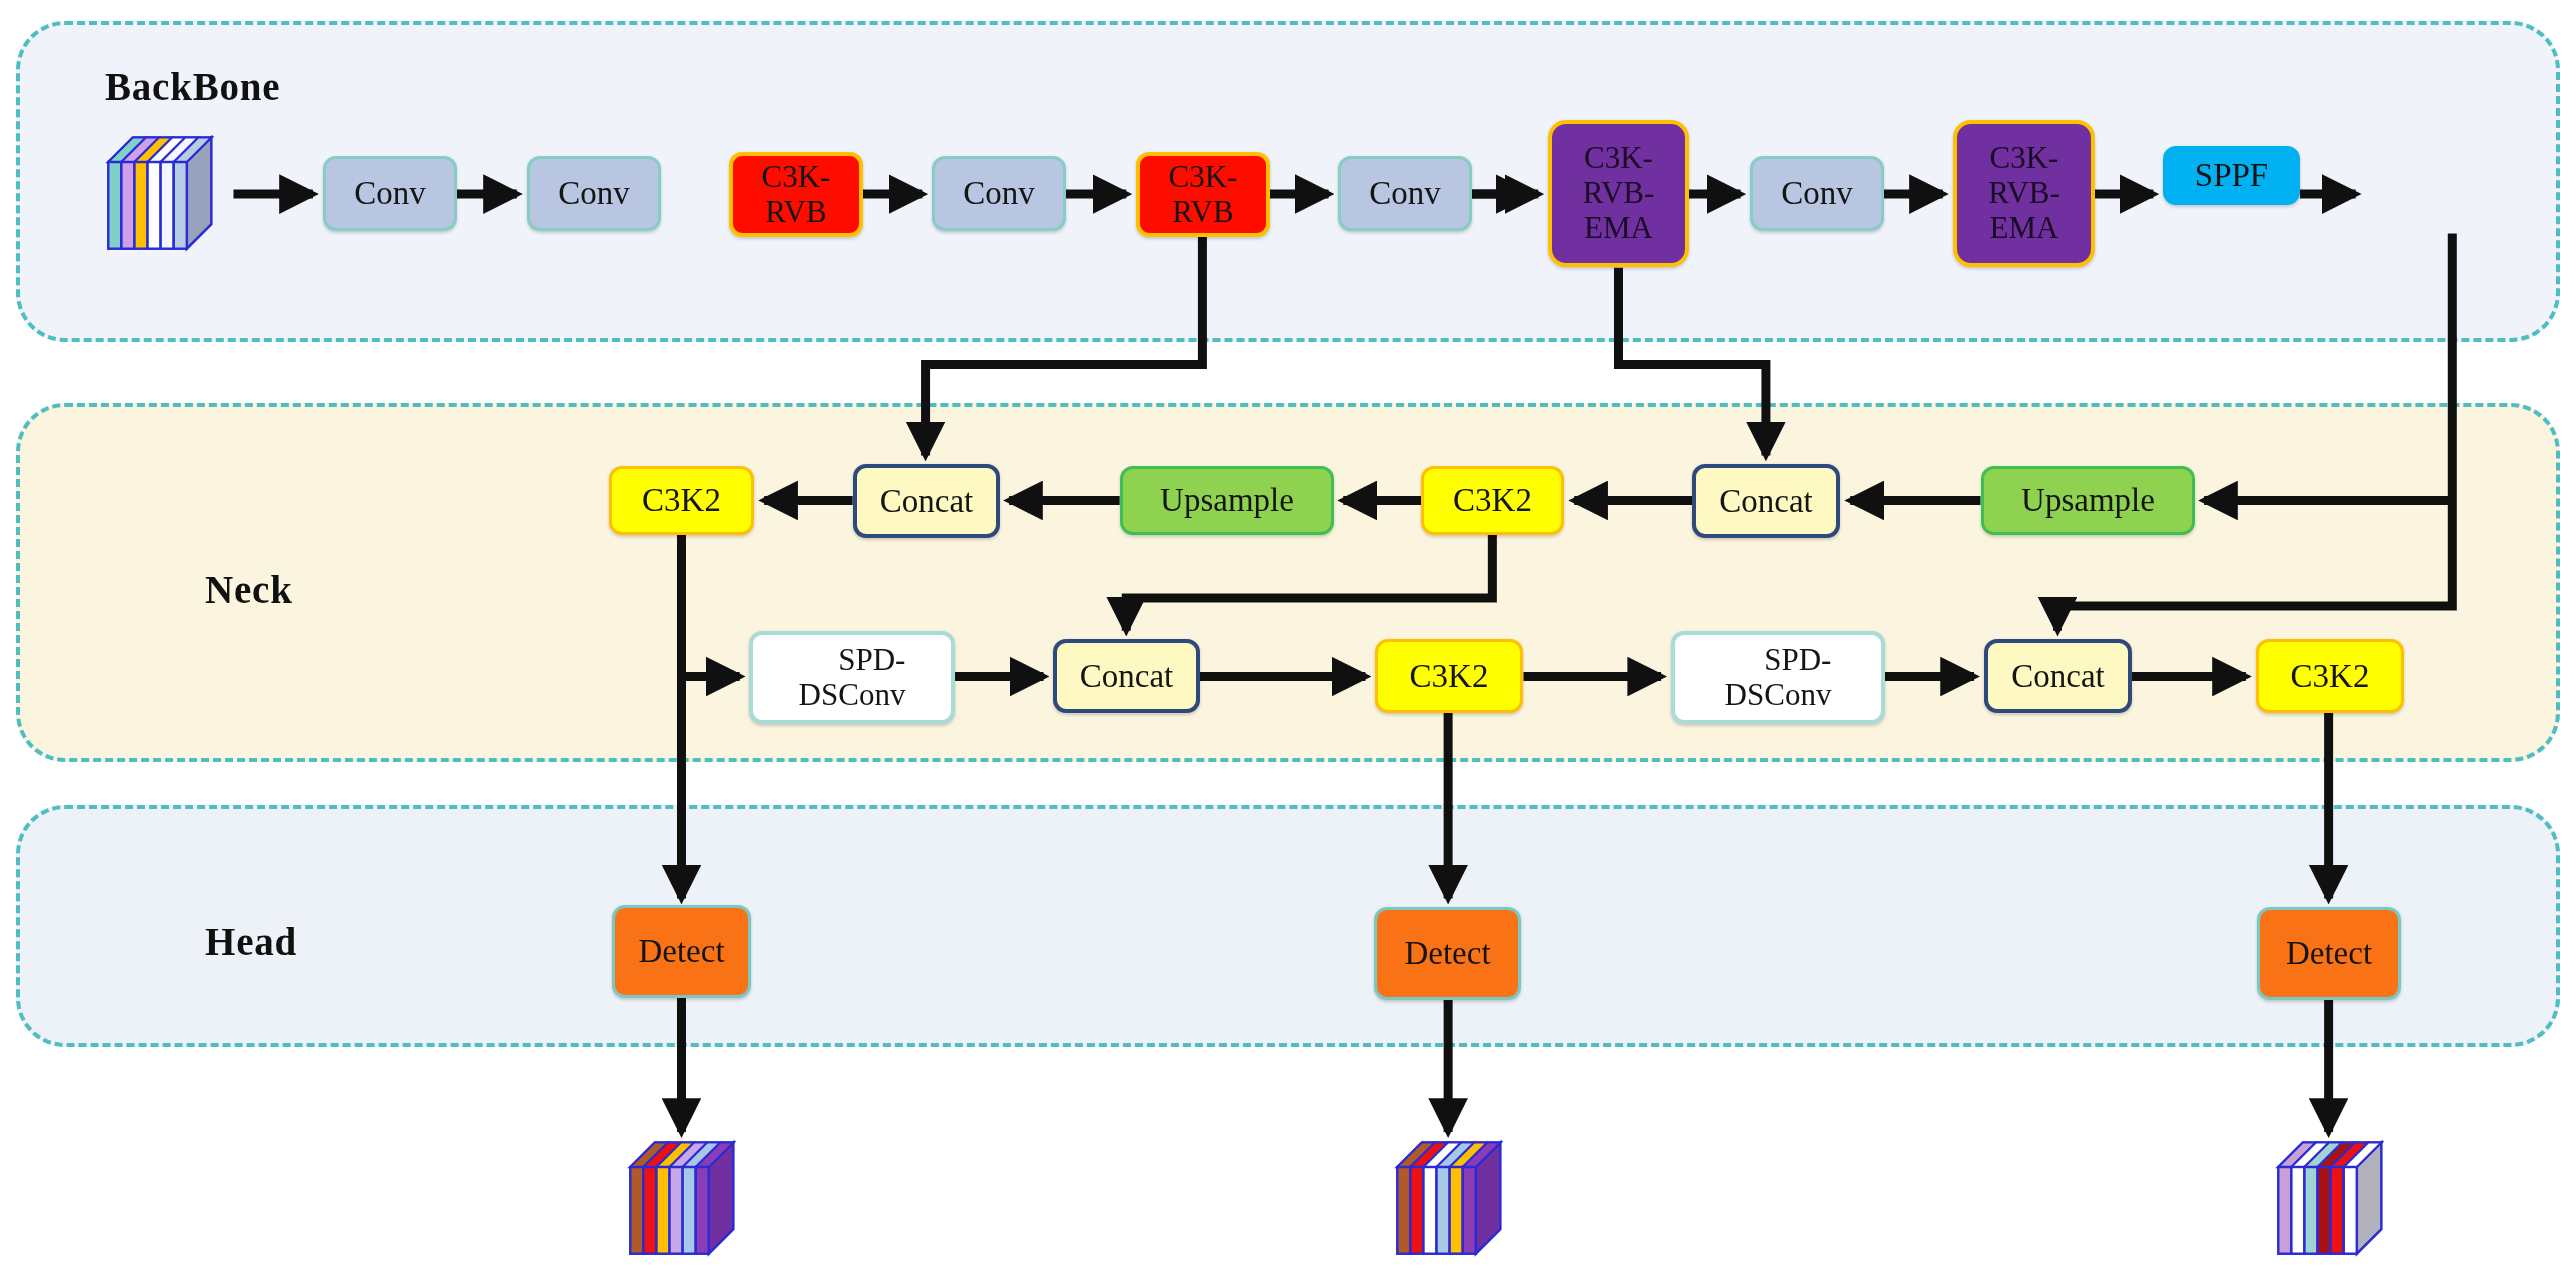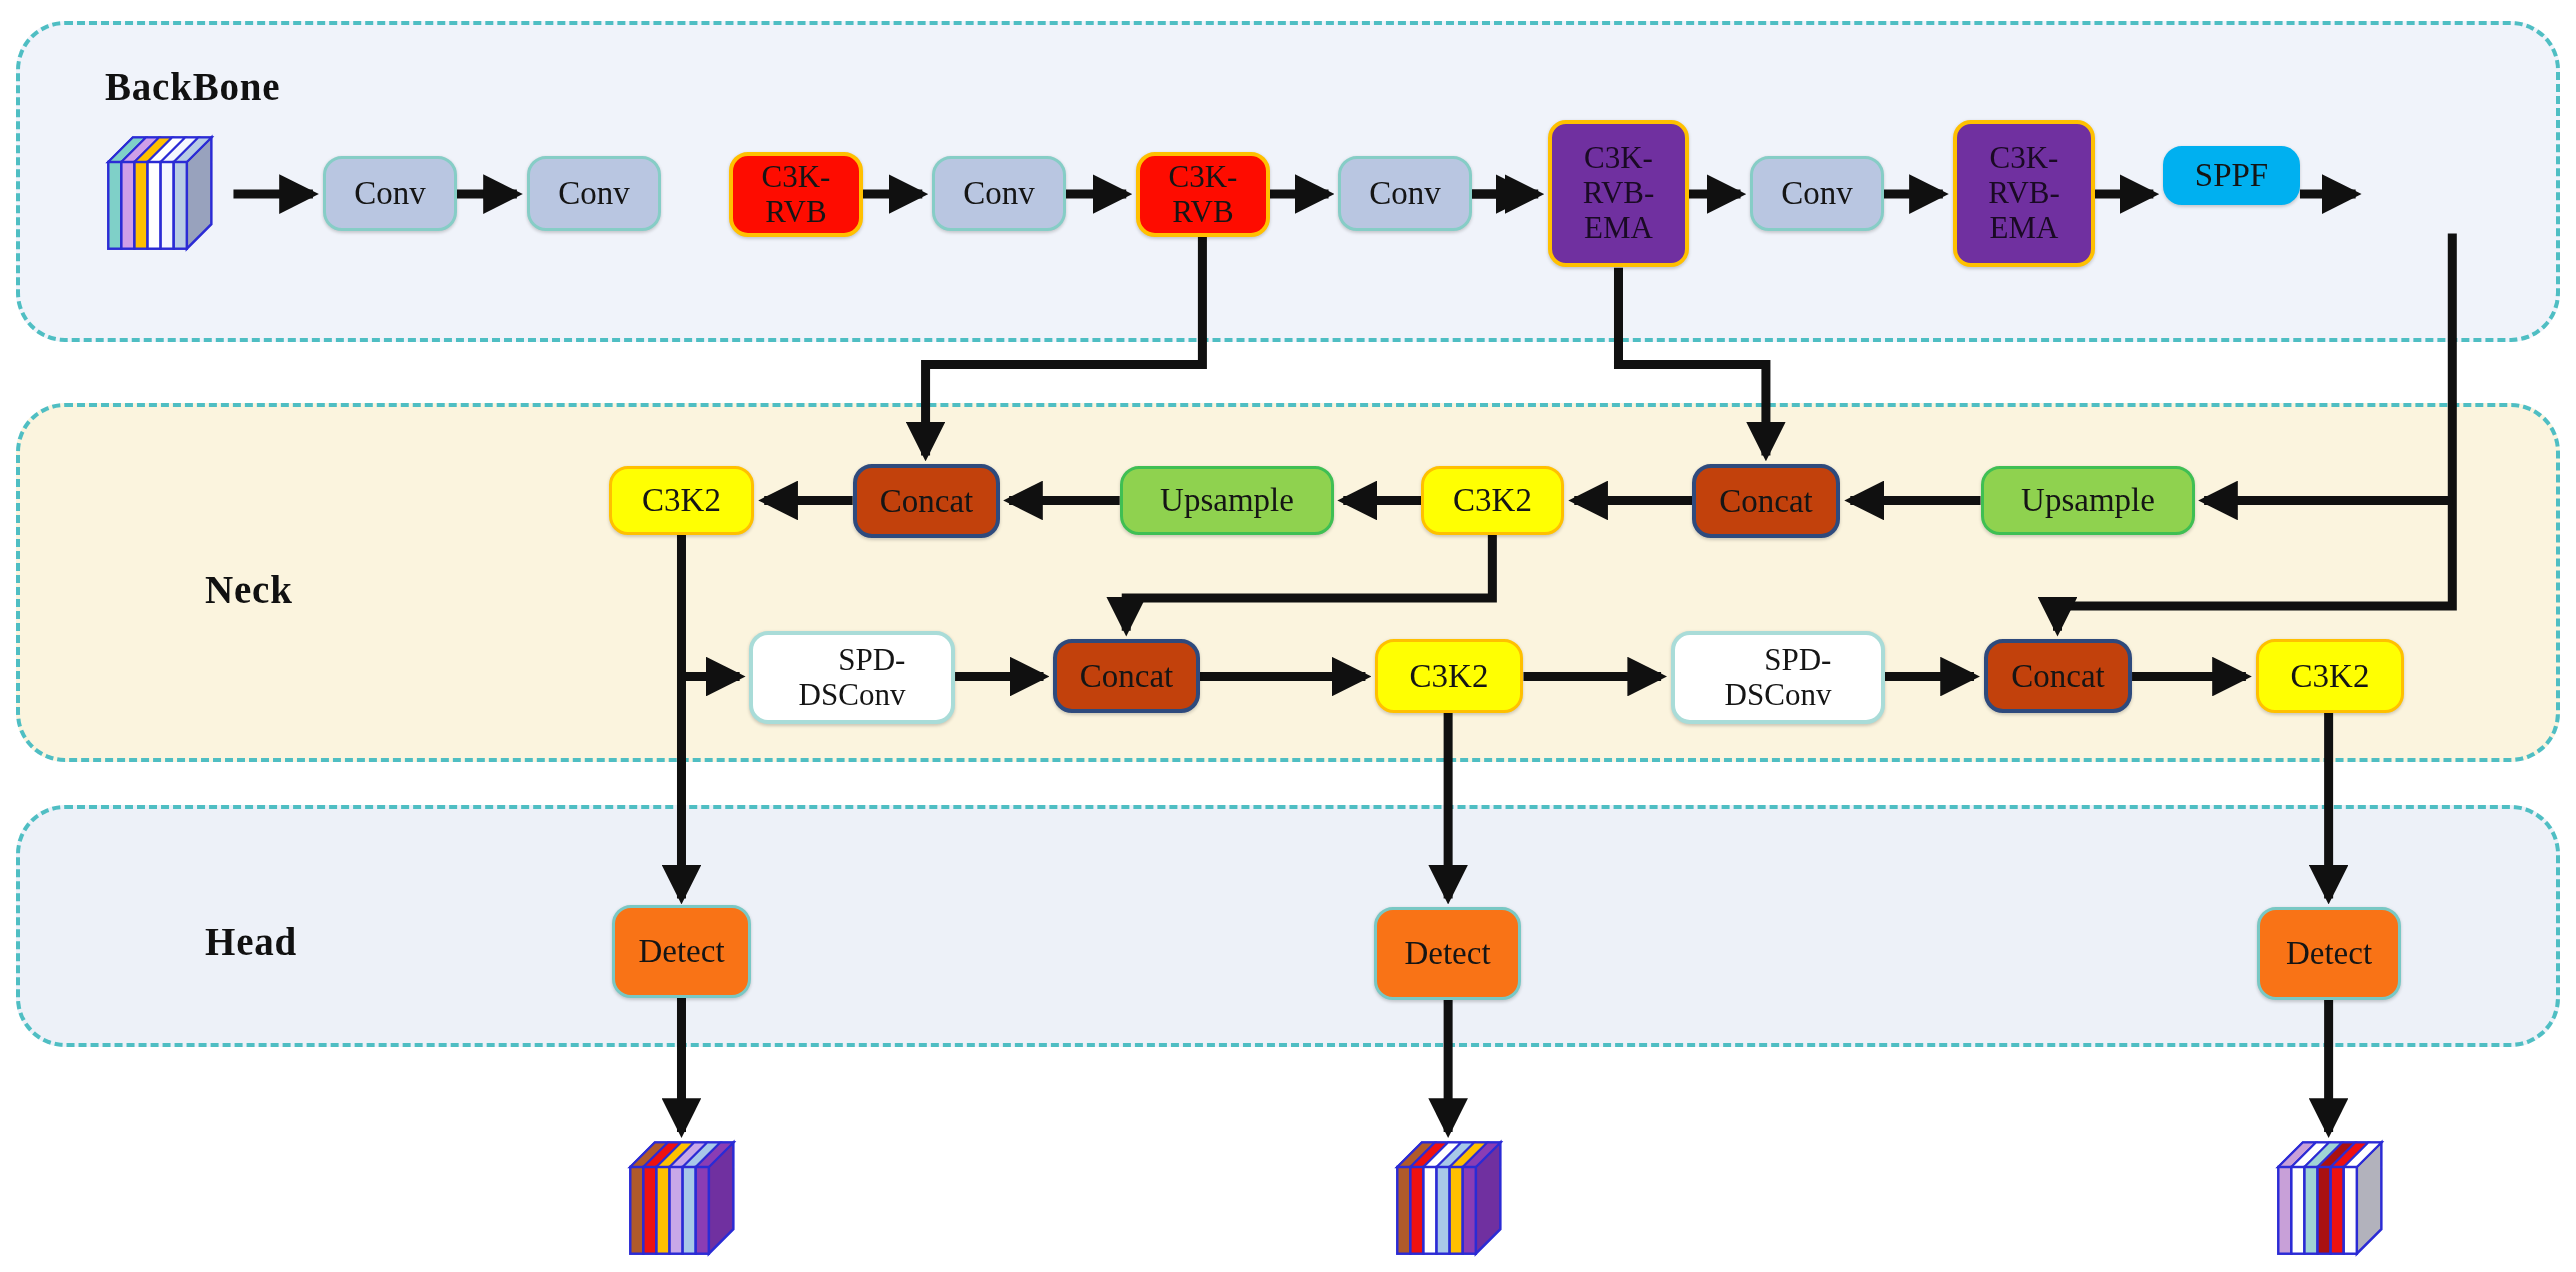--- a/index.html
+++ b/index.html
@@ -11,28 +11,28 @@
   .region.neck{left:16.4px;top:403px;width:2544px;height:359px;background:#fbf4de;}
   .region.head{left:16.4px;top:805px;width:2544px;height:242px;background:#edf1f8;}
 
   .region-label{position:absolute;font-weight:bold;font-size:39px;color:#111;z-index:3;letter-spacing:0.8px;}
   .lbl-backbone{left:105px;top:64px;}
   .lbl-neck{left:205px;top:567px;}
   .lbl-head{left:205px;top:919px;}
 
   .node{position:absolute;z-index:10;display:flex;align-items:center;justify-content:center;
         text-align:center;white-space:pre-line;font-size:33px;line-height:1.12;color:#151515;
-        border-radius:19px;box-sizing:border-box;box-shadow:0 1.6px 3.3px rgba(0,0,0,0.18);}
+        border-radius:13px;box-sizing:border-box;box-shadow:0 1.6px 3.3px rgba(0,0,0,0.18);}
   .st-conv    {background:#b9c6e1;border:3.3px solid #86cdc6;}
   .st-red     {background:#fe0c00;border:4.1px solid #ffc000;font-size:31px;}
   .st-purple  {background:#7030a0;border:4.1px solid #ffc000;border-radius:18px;font-size:31px;color:#1a0a24;}
   .st-sppf    {background:#00b0f0;border:3.3px solid #00b0f0;}
   .st-c2psa   {background:#e79df2;border:4.1px solid #29b2f3;}
   .st-yellow  {background:#ffff02;border:3.3px solid #ffc000;}
-  .st-concat  {background:#c2410c;border:4.1px solid #2e4a7d;}
+  .st-concat  {background:#fef9c3;border:4.1px solid #2e4a7d;}
   .st-green   {background:#8fd24f;border:3.3px solid #3fbf53;}
   .st-spd     {background:#ffffff;border:4.1px solid #a9dcd8;font-size:31px;text-align:right;}
   .st-detect  {background:#f97316;border:3.3px solid #79c8c4;}
 
   svg.arrows{position:absolute;left:0;top:0;z-index:5;}
   .cube{position:absolute;z-index:12;}
 </style>
 </head>
 <body>
 

